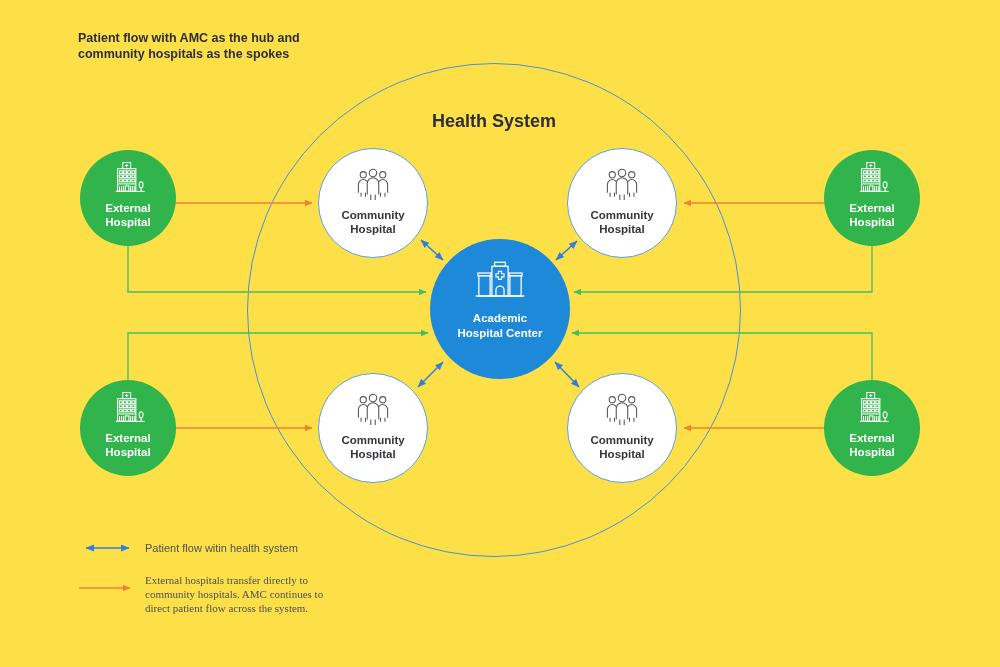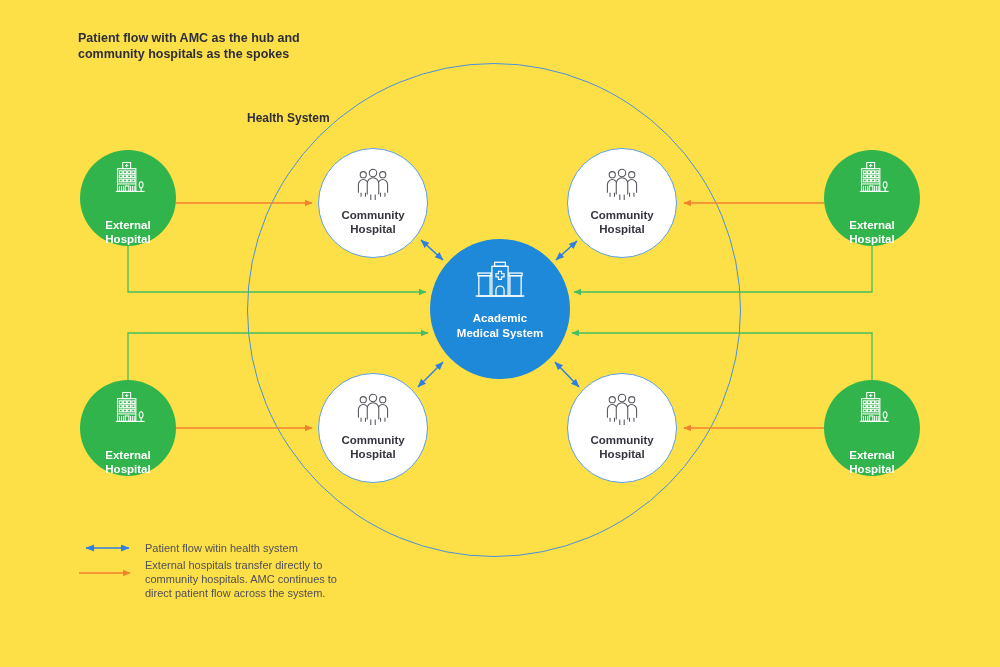--- a/index.html
+++ b/index.html
@@ -4,44 +4,44 @@
 <style>
   html,body{margin:0;padding:0;background:#fff;}
   .page{position:relative;width:1000px;height:667px;background:#fde047;overflow:hidden;
         font-family:"Liberation Sans",sans-serif;}
 
   .title{position:absolute;left:78px;top:31px;font-size:12.5px;font-weight:bold;
          line-height:15.5px;color:var(--dark_text,#2e2e38);white-space:pre-line;}
 
   .big-circle{position:absolute;left:247px;top:63px;width:494px;height:494px;
               border:1.5px solid var(--circle_blue,#4a90db);border-radius:50%;box-sizing:border-box;}
-  .system-label{position:absolute;left:247px;top:111px;width:494px;
-                font-size:12px;font-weight:bold;color:var(--dark_text,#2e2e38);}
+  .system-label{position:absolute;left:247px;top:111px;width:494px;text-align:center;
+                font-size:18px;font-weight:bold;color:var(--dark_text,#2e2e38);}
 
   .arrows{position:absolute;left:0;top:0;pointer-events:none;}
 
   .node{position:absolute;border-radius:50%;display:flex;flex-direction:column;
         align-items:center;box-sizing:border-box;text-align:center;}
   .node .label{font-weight:bold;white-space:pre-line;}
-  .external{width:96px;height:96px;background:var(--green_fill,#31b44b);padding-top:10px;justify-content:space-between;}
+  .external{width:96px;height:96px;background:var(--green_fill,#31b44b);padding-top:10px;}
   .external .label{color:#ffffff;font-size:11.5px;line-height:13.5px;margin-top:2px;}
   .community{width:110px;height:110px;background:#ffffff;
              border:1.5px solid var(--community_outline,#5b9fe3);padding-top:14px;}
   .community .label{color:#35353f;font-size:11.5px;line-height:14px;margin-top:3px;}
   .amc{left:430px;top:239px;width:140px;height:140px;background:var(--amc_blue,#1e88d9);padding-top:21px;}
   .amc .label{color:#ffffff;font-size:11.5px;line-height:14.5px;margin-top:6px;}
 
   .ext-tl{left:80px;top:150px;} .ext-bl{left:80px;top:380px;}
   .ext-tr{left:824px;top:150px;} .ext-br{left:824px;top:380px;}
   .com-tl{left:318px;top:148px;} .com-tr{left:567px;top:148px;}
   .com-bl{left:318px;top:373px;} .com-br{left:567px;top:373px;}
 
   .legend{position:absolute;left:78px;top:541px;}
   .legend-row{display:flex;align-items:flex-start;}
-  .legend-row.r2{margin-top:7px;} .legend-row.r3{margin-top:3px;}
+  .legend-row.r2{margin-top:7px;} .legend-row.r3{margin-top:18px;font-family:Liberation Serif, serif;}
   .larrow{width:60px;height:10px;flex:0 0 60px;margin-right:7px;display:block;}
   .r1 .larrow{margin-top:2px;} .r2 .larrow{margin-top:9px;} .r3 .larrow{margin-top:10px;}
   .legend-text{font-size:11px;line-height:14px;color:var(--legend_text,#4f4f58);white-space:pre-line;}
 
   .icon{display:block;}
 </style>
 </head>
 <body>
 
 <div class="page">
@@ -287,21 +287,21 @@
       <rect x="21" y="7" width="18" height="33"></rect>
       <path d="M28.3 12.5 h3.4 v2.8 h2.8 v3.4 h-2.8 v2.8 h-3.4 v-2.8 h-2.8 v-3.4 h2.8 Z" stroke-width="1.3"></path>
       <path d="M25.5 40 v-6.5 a4.5 4.5 0 0 1 9 0 V40"></path>
       <rect x="6.5" y="17.5" width="12.5" height="22.5"></rect>
         <rect x="5.5" y="14.5" width="14.5" height="3"></rect>
       <rect x="41" y="17.5" width="12.5" height="22.5"></rect>
         <rect x="40" y="14.5" width="14.5" height="3"></rect>
       <line x1="3" y1="40" x2="57" y2="40"></line>
     </svg>
     <div class="label">Academic
-Medical System</div>
+Hospital Center</div>
   </div>
 
   <div class="legend">
     <div class="legend-row r1">
       <svg class="larrow" viewBox="0 0 60 10">
         <line x1="8" y1="5" x2="51" y2="5" stroke-width="1.5" style="stroke:var(--accent_blue,#2f7fe0)" marker-start="url(#ah-blue)" marker-end="url(#ah-blue)"></line>
       </svg>
       <div class="legend-text">Patient flow witin health system</div>
     </div>
     <div class="legend-row r3">

